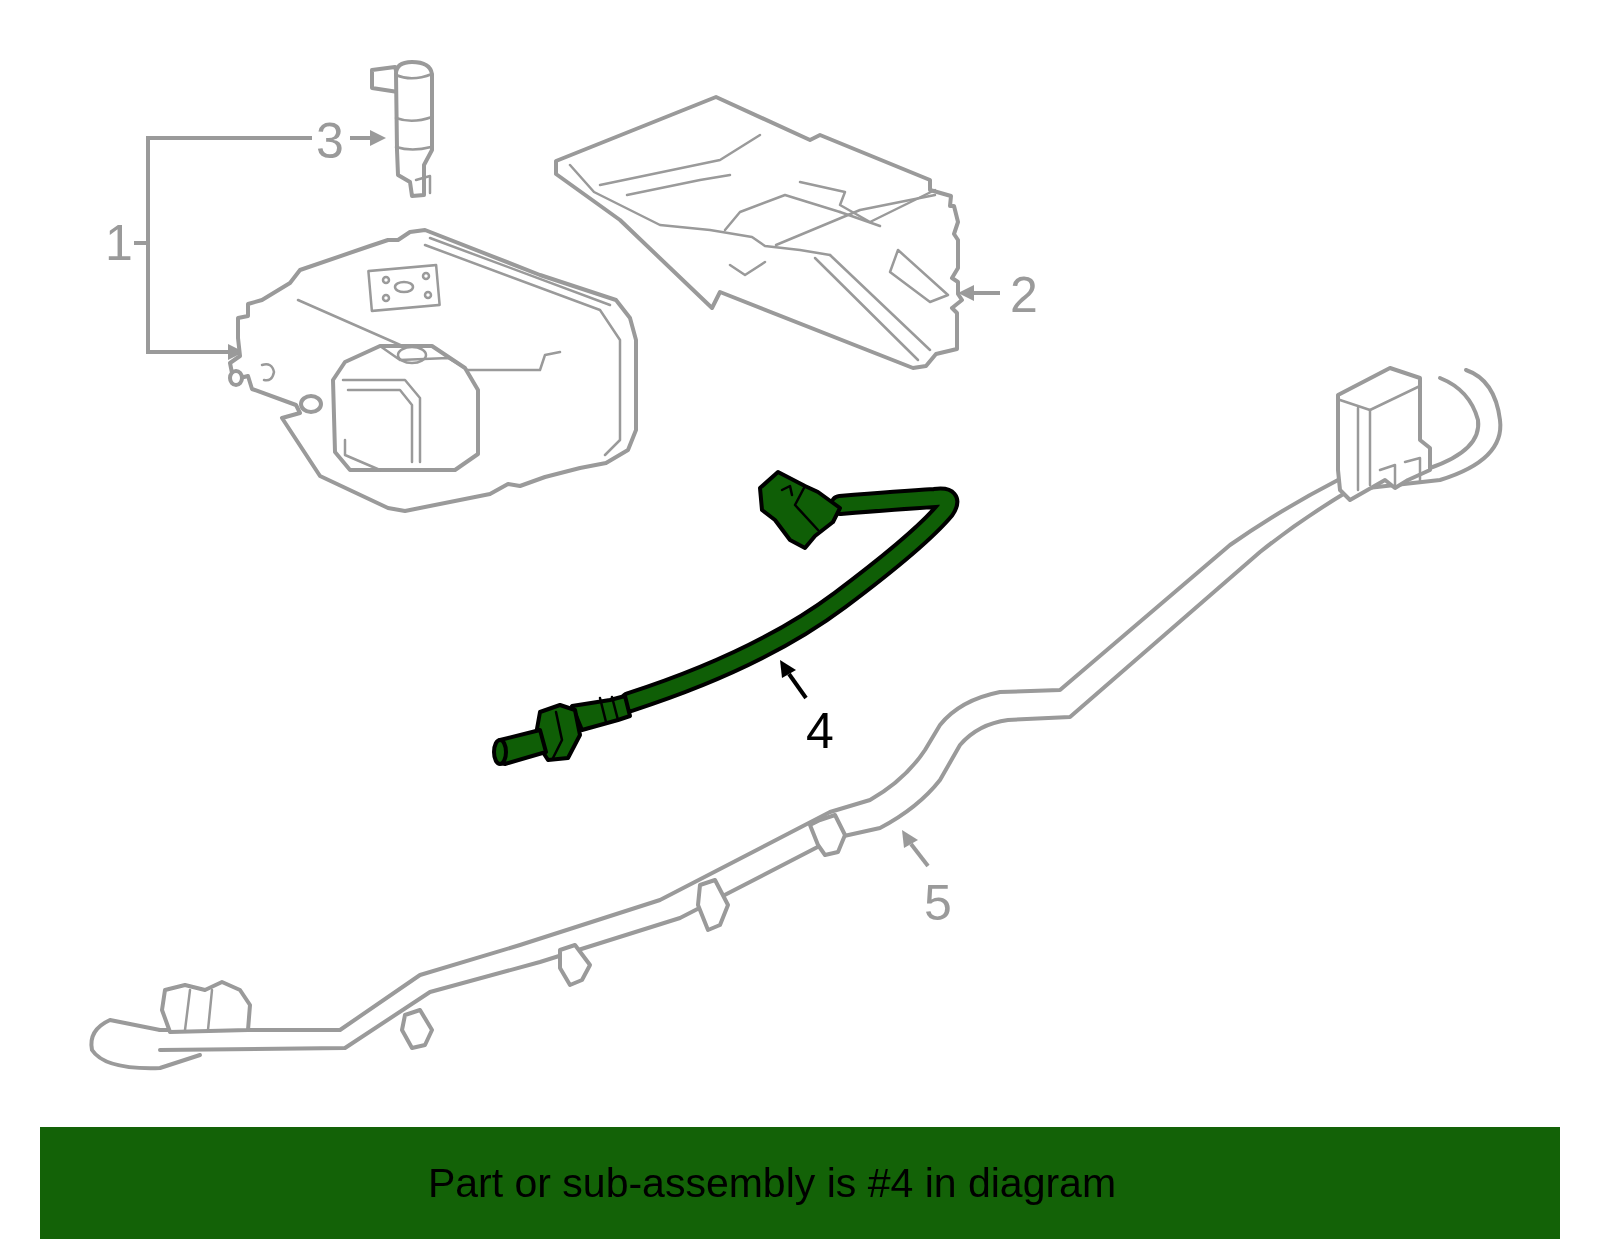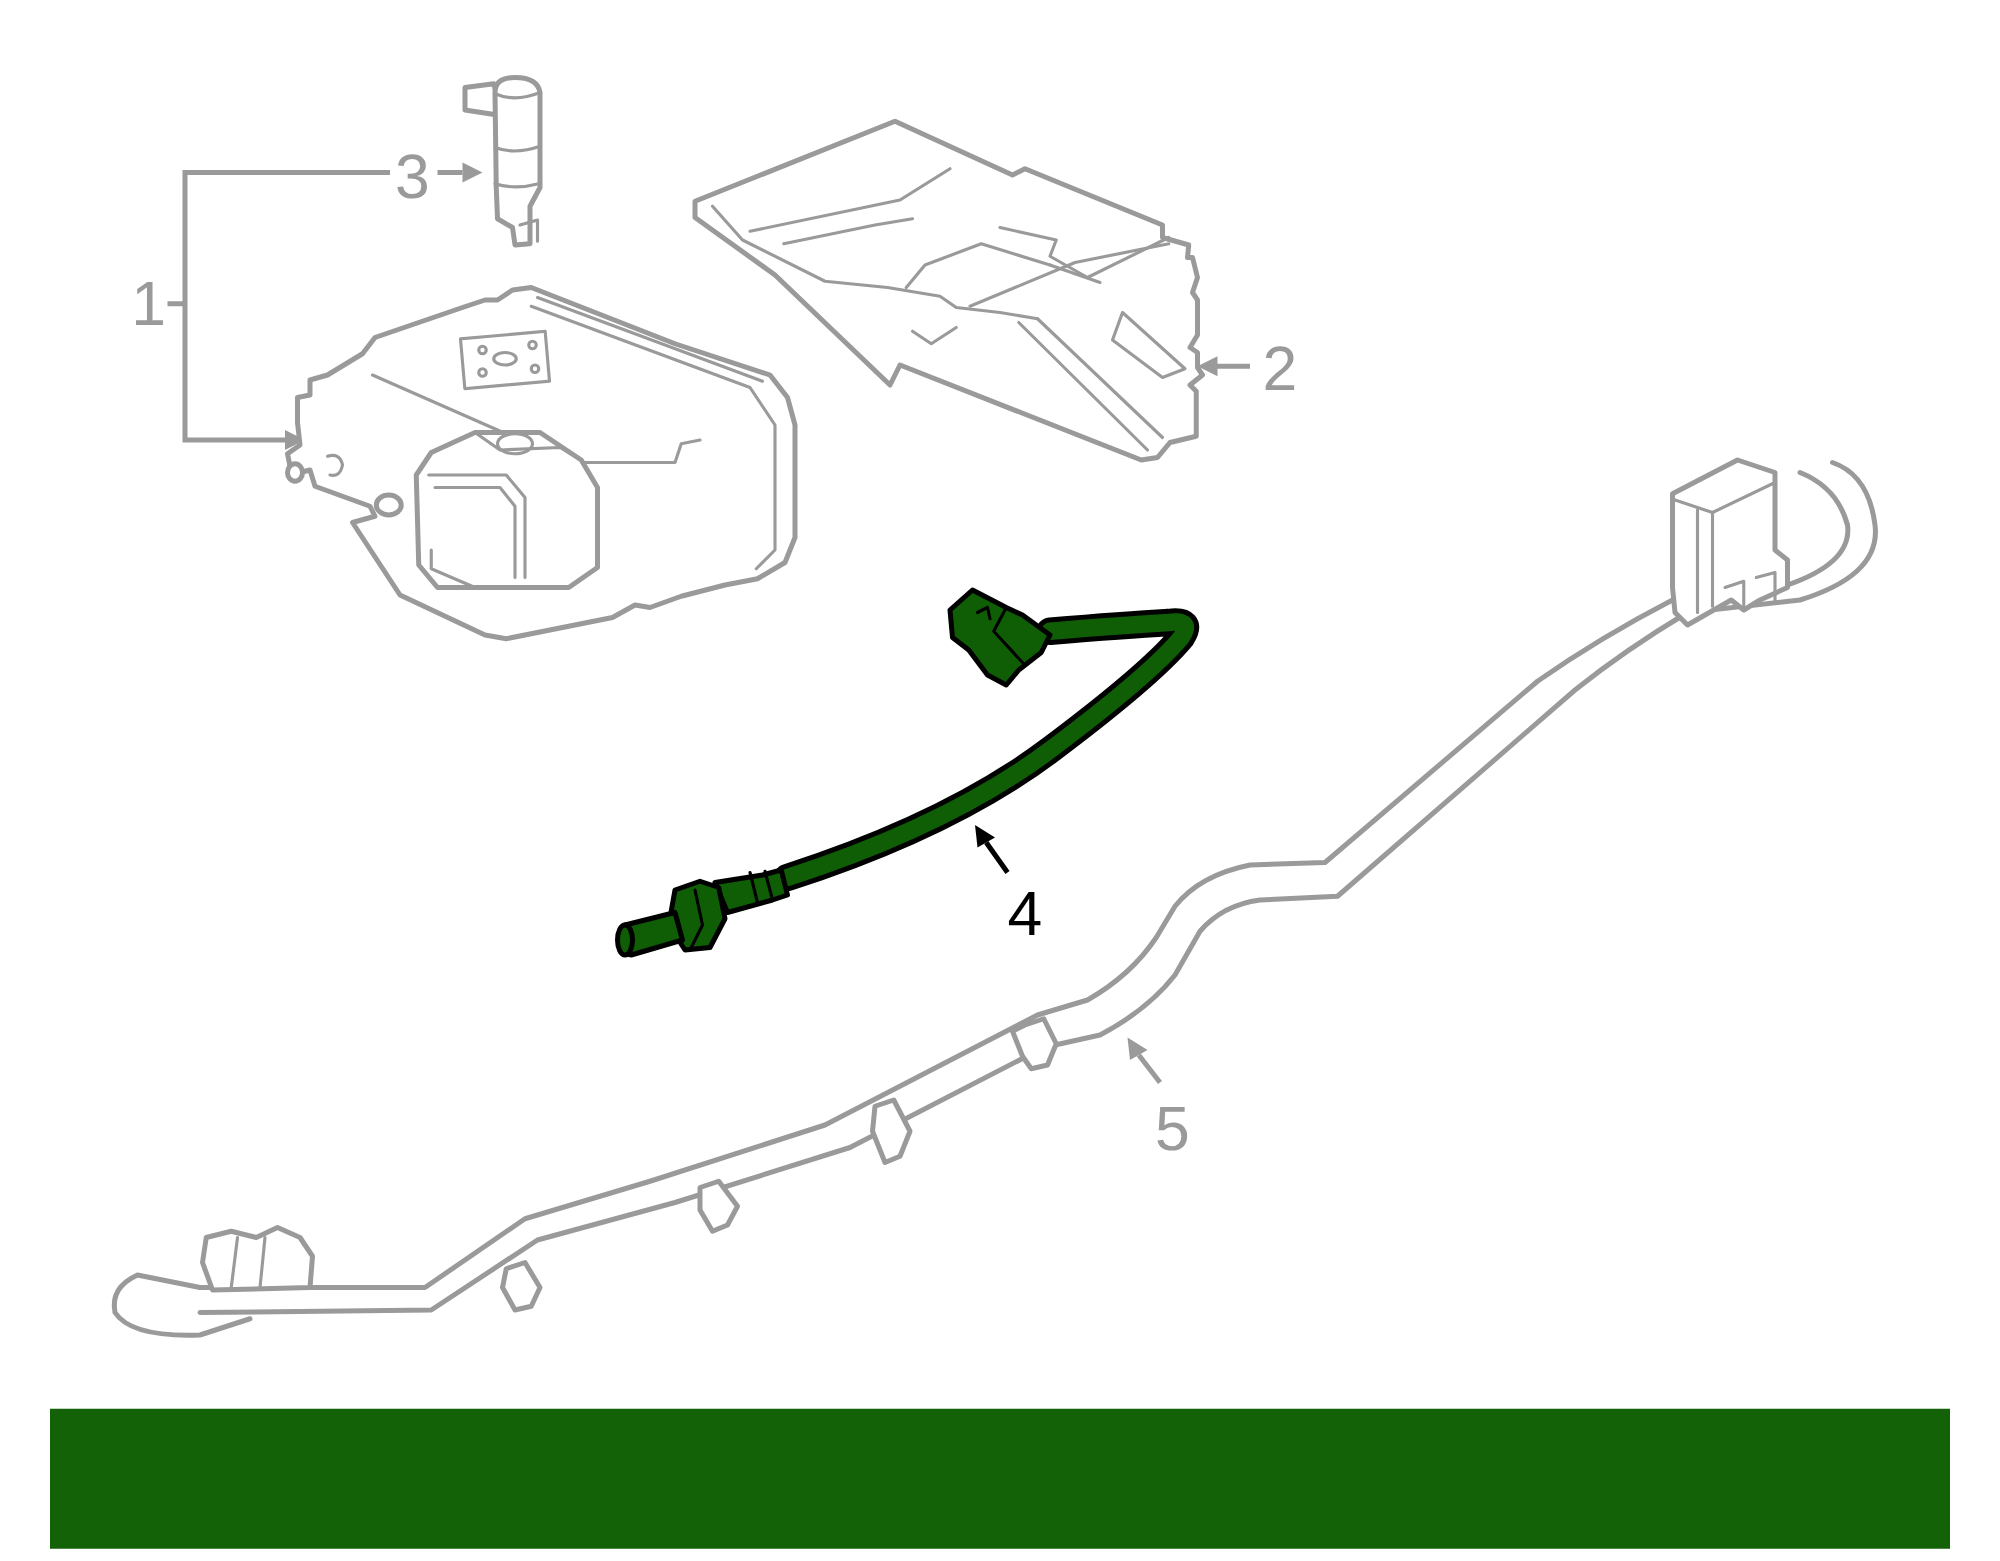--- a/index.html
+++ b/index.html
@@ -136,13 +136,14 @@
   </g>
 
   <g>
     <path d="M780,660 L782,678 L796,670 Z" fill="#000000"></path>
     <line class="leader-black" x1="789" y1="674" x2="806" y2="698"></line>
     <text class="callout-black" x="806" y="748">4</text>
   </g>
 </svg>
 
 <div id="banner">
+  <span class="line">Part or sub-assembly is #4 in diagram</span>
 </div>
 
 </body></html>

